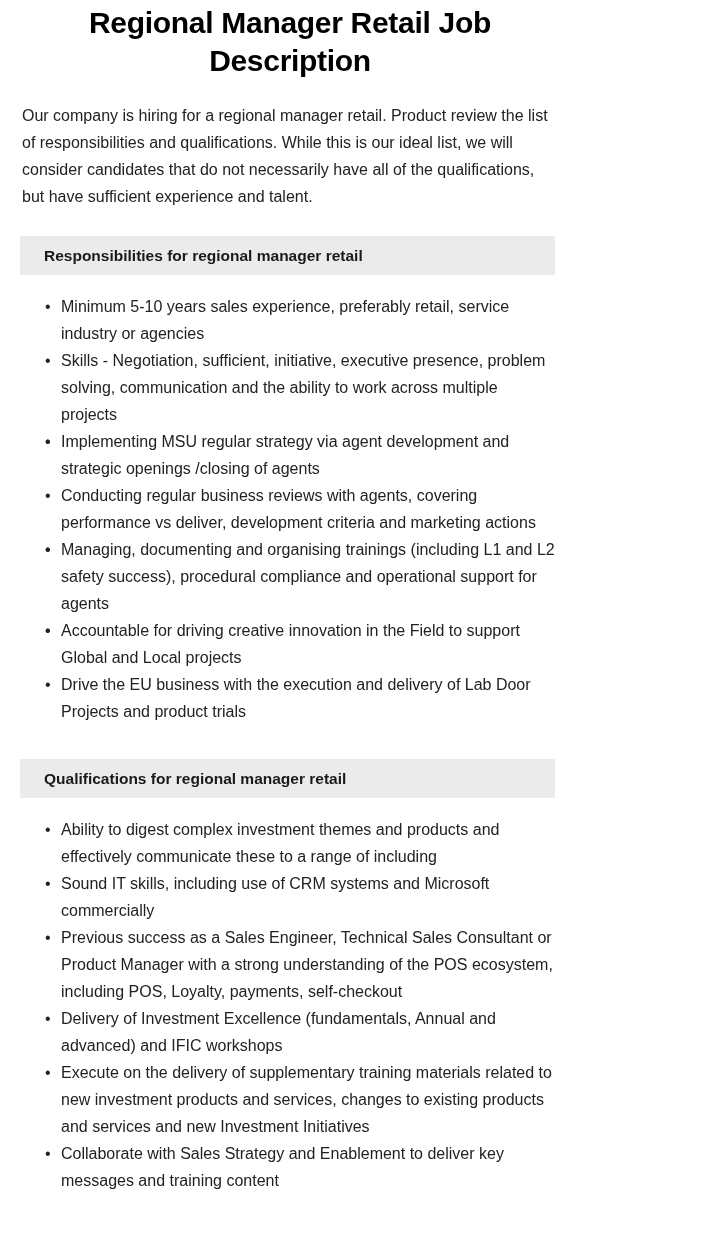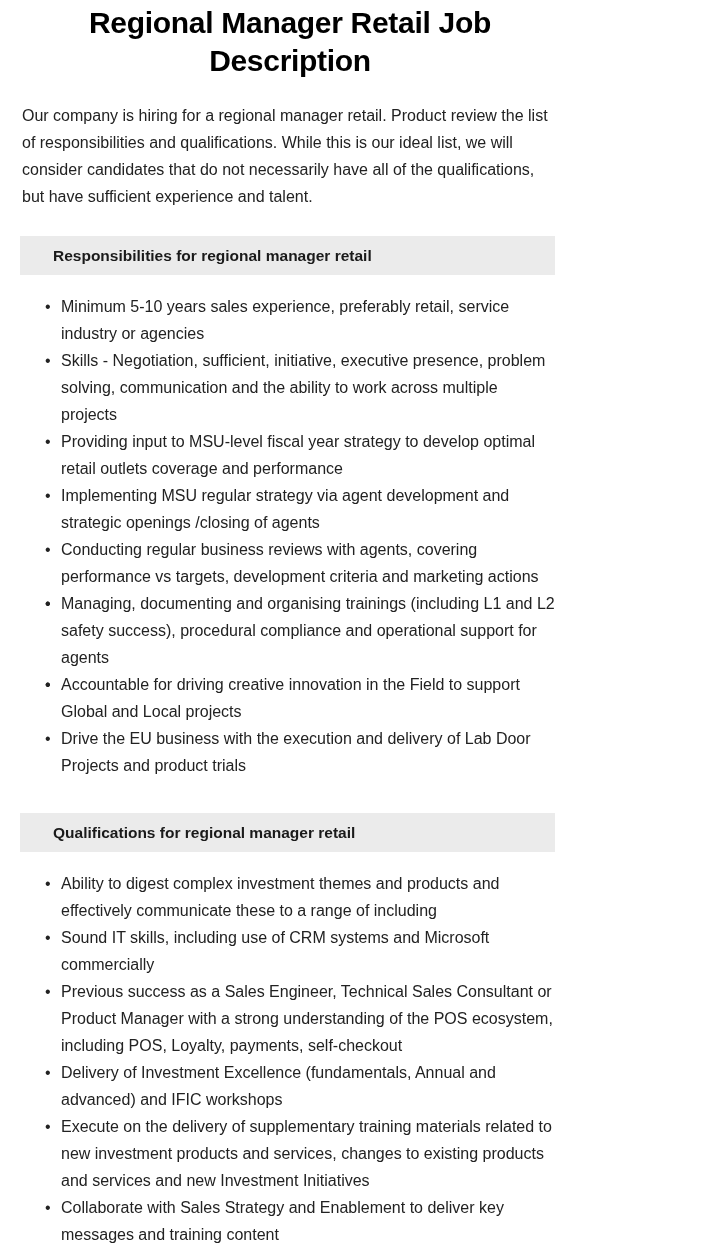--- a/index.html
+++ b/index.html
@@ -43,21 +43,21 @@
     box-sizing: border-box;
   }
 
   .section {
     margin-top: 26px;
   }
 
   .section-header {
     background: #ebebeb;
     margin: 0 25px 0 20px;
-    padding: 10px 0 10px 33px;
+    padding: 10px 0 10px 24px;
     box-sizing: border-box;
   }
 
   .section-header-text {
     font-size: 15.5px;
     font-weight: bold;
     line-height: 19px;
     color: #1a1a1a;
   }
 
@@ -103,23 +103,23 @@
 
   <p class="intro">Our company is hiring for a regional manager retail. Product review the list of responsibilities and qualifications. While this is our ideal list, we will consider candidates that do not necessarily have all of the qualifications, but have sufficient experience and talent.</p>
 
   <div class="section">
     <div class="section-header">
       <span class="section-header-text">Responsibilities for regional manager retail</span>
     </div>
     <ul class="bullets" id="responsibilities-list">
         <li><span class="bullet-dot">•</span><span>Minimum 5-10 years sales experience, preferably retail, service industry or agencies</span></li>
         <li><span class="bullet-dot">•</span><span>Skills - Negotiation, sufficient, initiative, executive presence, problem solving, communication and the ability to work across multiple projects</span></li>
-        <li><span class="bullet-dot">•</span><span>Providing input to MSU-level fiscal year strategy to develop optimal retail outlets coverage and performance</span></li>
+        <li><span class="bullet-dot">•</span></li>
         <li><span class="bullet-dot">•</span><span>Implementing MSU regular strategy via agent development and strategic openings /closing of agents</span></li>
-        <li><span class="bullet-dot">•</span><span>Conducting regular business reviews with agents, covering performance vs targets, development criteria and marketing actions</span></li>
+        <li><span class="bullet-dot">•</span><span>Conducting regular business reviews with agents, covering performance vs deliver, development criteria and marketing actions</span></li>
         <li><span class="bullet-dot">•</span></li>
         <li><span class="bullet-dot">•</span><span>Managing, documenting and organising trainings (including L1 and L2 safety success), procedural compliance and operational support for agents</span></li>
         <li><span class="bullet-dot">•</span></li>
         <li><span class="bullet-dot">•</span><span>Accountable for driving creative innovation in the Field to support Global and Local projects</span></li>
         <li><span class="bullet-dot">•</span><span>Drive the EU business with the execution and delivery of Lab Door Projects and product trials</span></li>
       </ul>
     <div class="section-body-bottom"></div>
   </div>
 
   <div class="section">

